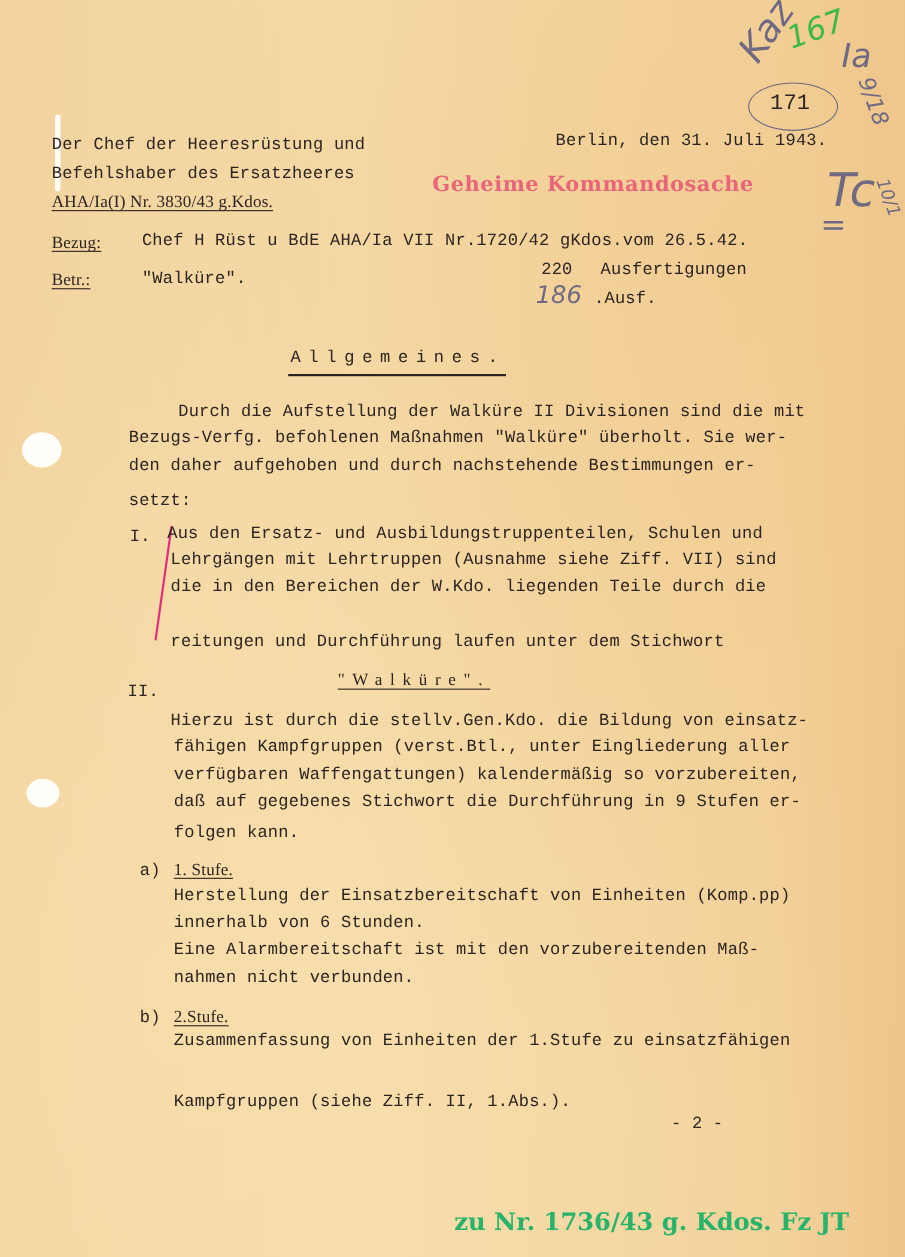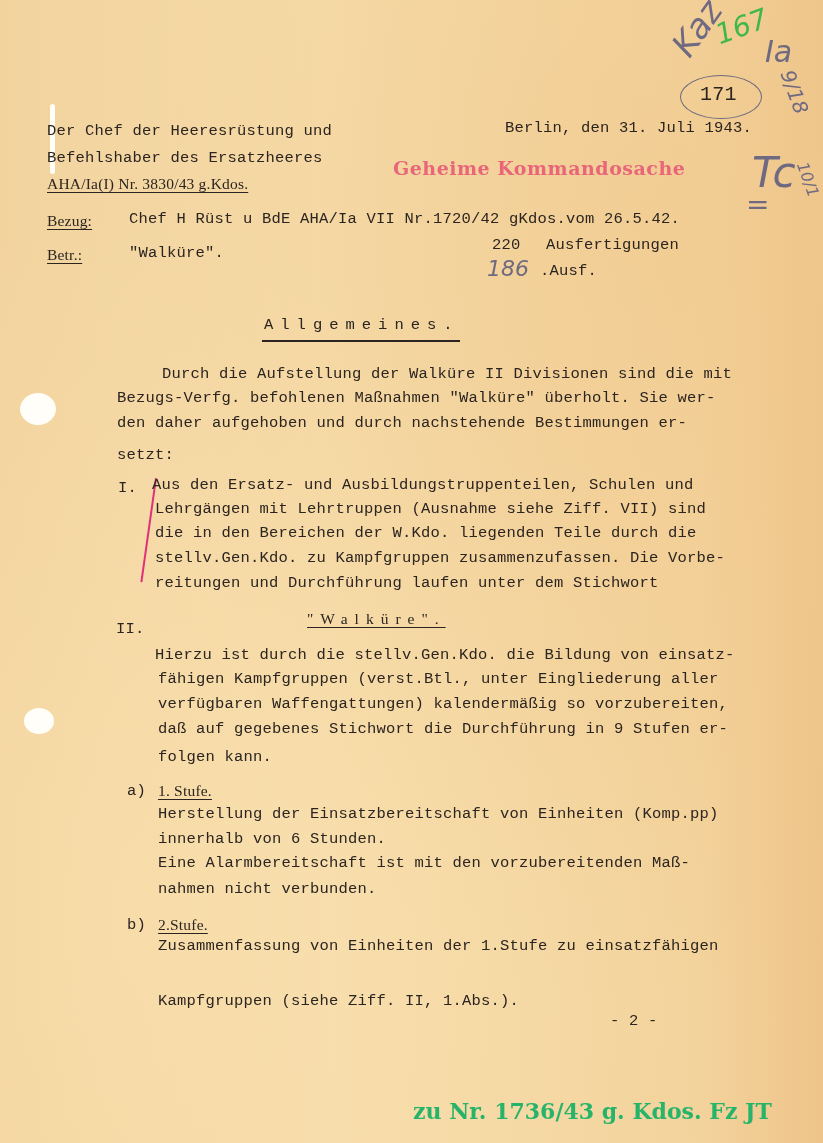--- a/index.html
+++ b/index.html
@@ -63,21 +63,20 @@
   <div class="t" style="left:162px;top:365px;">Durch die Aufstellung der Walküre II Divisionen sind die mit</div>
   <div class="t" style="left:117px;top:389px;">Bezugs-Verfg. befohlenen Maßnahmen "Walküre" überholt. Sie wer-</div>
   <div class="t" style="left:117px;top:414px;">den daher aufgehoben und durch nachstehende Bestimmungen er-</div>
   <div class="t" style="left:117px;top:446px;">setzt:</div>
 
   <div class="redline" style="left:155px;top:478px;height:105px;"></div>
   <div class="t" style="left:118px;top:479px;">I.</div>
   <div class="t" style="left:152px;top:476px;">Aus den Ersatz- und Ausbildungstruppenteilen, Schulen und</div>
   <div class="t" style="left:155px;top:500px;">Lehrgängen mit Lehrtruppen (Ausnahme siehe Ziff. VII) sind</div>
   <div class="t" style="left:155px;top:524px;">die in den Bereichen der W.Kdo. liegenden Teile durch die</div>
-  <div class="t" style="left:155px;top:549px;">stellv.Gen.Kdo. zu Kampfgruppen zusammenzufassen. Die Vorbe-</div>
   <div class="t" style="left:155px;top:574px;">reitungen und Durchführung laufen unter dem Stichwort</div>
   <div class="t u spaced" style="left:307px;top:610px;">"Walküre".</div>
 
   <div class="t" style="left:116px;top:620px;">II.</div>
   <div class="t" style="left:155px;top:646px;">Hierzu ist durch die stellv.Gen.Kdo. die Bildung von einsatz-</div>
   <div class="t" style="left:158px;top:670px;">fähigen Kampfgruppen (verst.Btl., unter Eingliederung aller</div>
   <div class="t" style="left:158px;top:695px;">verfügbaren Waffengattungen) kalendermäßig so vorzubereiten,</div>
   <div class="t" style="left:158px;top:720px;">daß auf gegebenes Stichwort die Durchführung in 9 Stufen er-</div>
   <div class="t" style="left:158px;top:748px;">folgen kann.</div>
 

